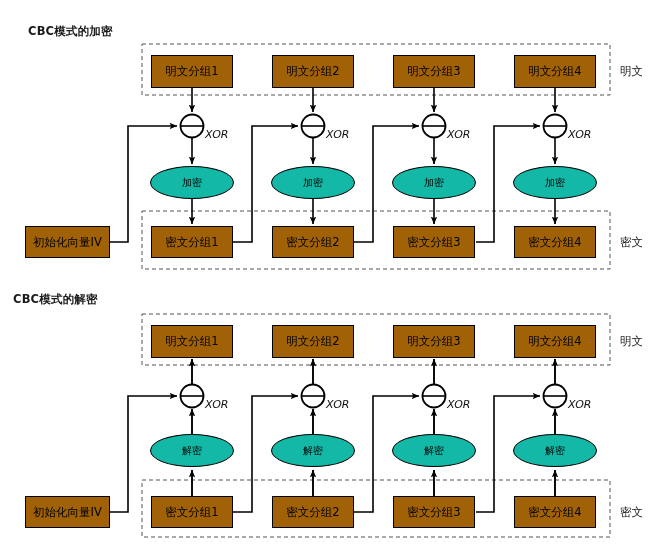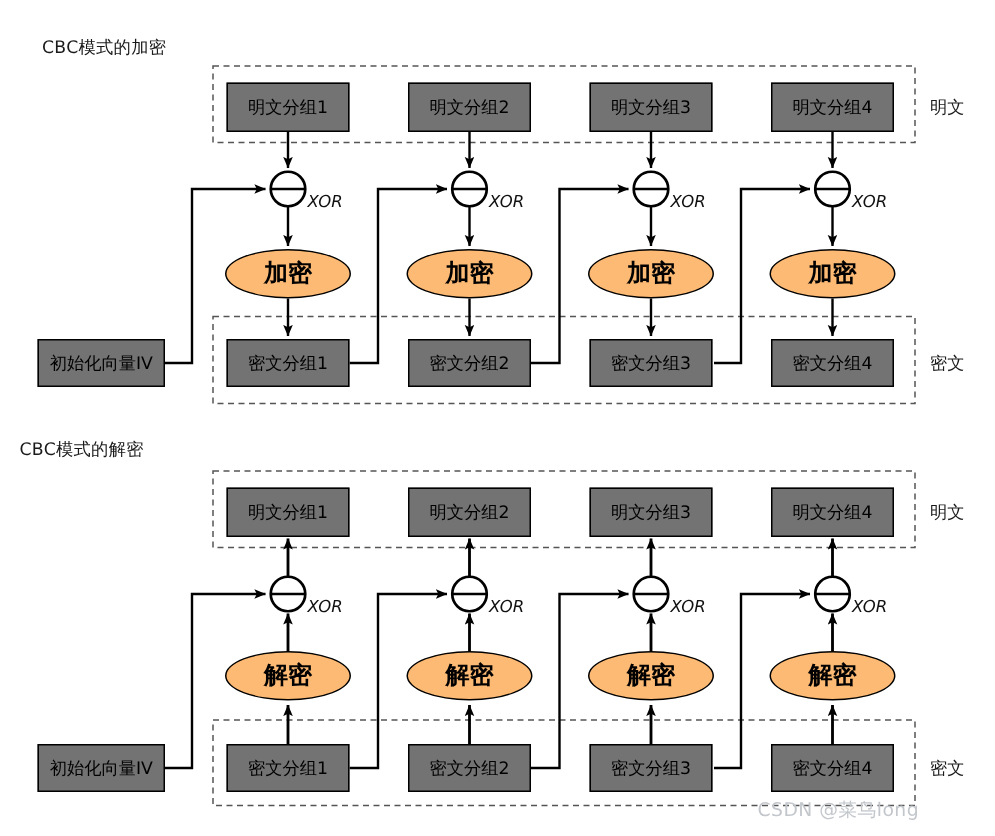--- a/index.html
+++ b/index.html
@@ -6,35 +6,36 @@
   body{
     font-family:"DejaVu Sans","Liberation Sans",sans-serif;
     width:663px;height:557px;overflow:hidden;position:relative;
   }
   #stage{position:relative;width:663px;height:557px;background:#fff;}
   svg#canvas{position:absolute;left:0;top:0;width:663px;height:557px;}
 
   .sec-title{
     position:absolute;font-size:11.5px;color:#1a1a1a;letter-spacing:.2px;
     white-space:nowrap;
+    font-weight:bold;
   }
   .side-label{
     position:absolute;font-size:11.5px;color:#1a1a1a;white-space:nowrap;
   }
   .nodebox{
     position:absolute;box-sizing:border-box;
-    border:1.6px solid #000;background:#737373;
+    border:1.6px solid #000;background:#a16207;
     display:flex;align-items:center;justify-content:center;
     font-size:11.5px;color:#000;white-space:nowrap;
   }
   .ellipse-node{
     position:absolute;box-sizing:border-box;
-    border:1.6px solid #000;background:#fdba74;border-radius:50%/50%;
+    border:1.6px solid #000;background:#14b8a6;border-radius:50%/50%;
     display:flex;align-items:center;justify-content:center;
-    font-size:16px;color:#000;white-space:nowrap;font-weight:bold;
+    font-size:10px;color:#000;white-space:nowrap;
   }
   .xor-label{
     position:absolute;font-size:11px;color:#111;white-space:nowrap;font-style:italic;
   }
   .watermark{
     position:absolute;font-size:12.5px;color:#c3c7cc;white-space:nowrap;
     letter-spacing:.3px;
   }
 </style>
 </head>
@@ -167,15 +168,14 @@
 
   <div class="nodebox" style="left:25px;top:496px;width:85px;height:32px;">初始化向量IV</div>
 
   <div class="nodebox" style="left:151px;top:496px;width:82px;height:32px;">密文分组1</div>
   <div class="nodebox" style="left:272px;top:496px;width:82px;height:32px;">密文分组2</div>
   <div class="nodebox" style="left:393px;top:496px;width:82px;height:32px;">密文分组3</div>
   <div class="nodebox" style="left:514px;top:496px;width:82px;height:32px;">密文分组4</div>
 
   <div class="side-label" style="left:620px;top:505px;">密文</div>
 
-  <div class="watermark" style="left:505px;top:532px;">CSDN @菜鸟long</div>
 
 </div>
 
 </body></html>

